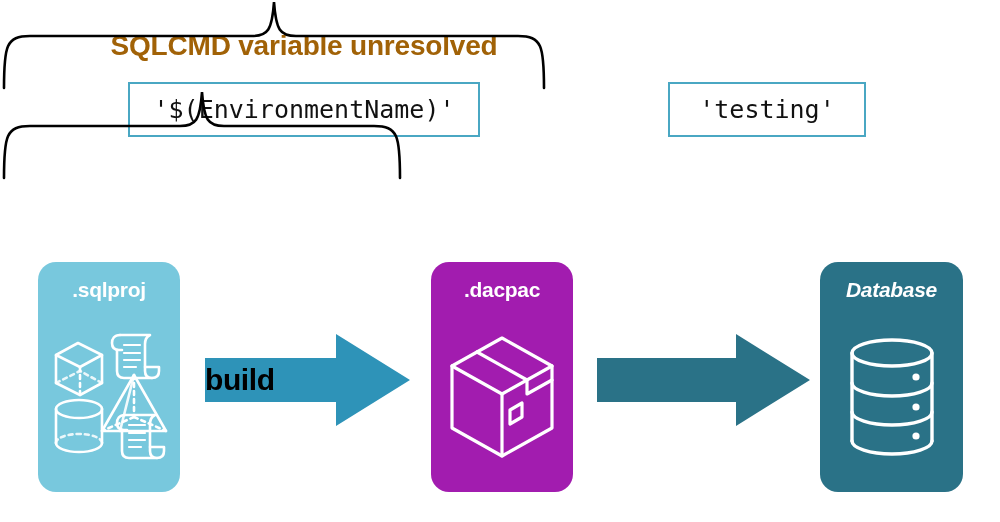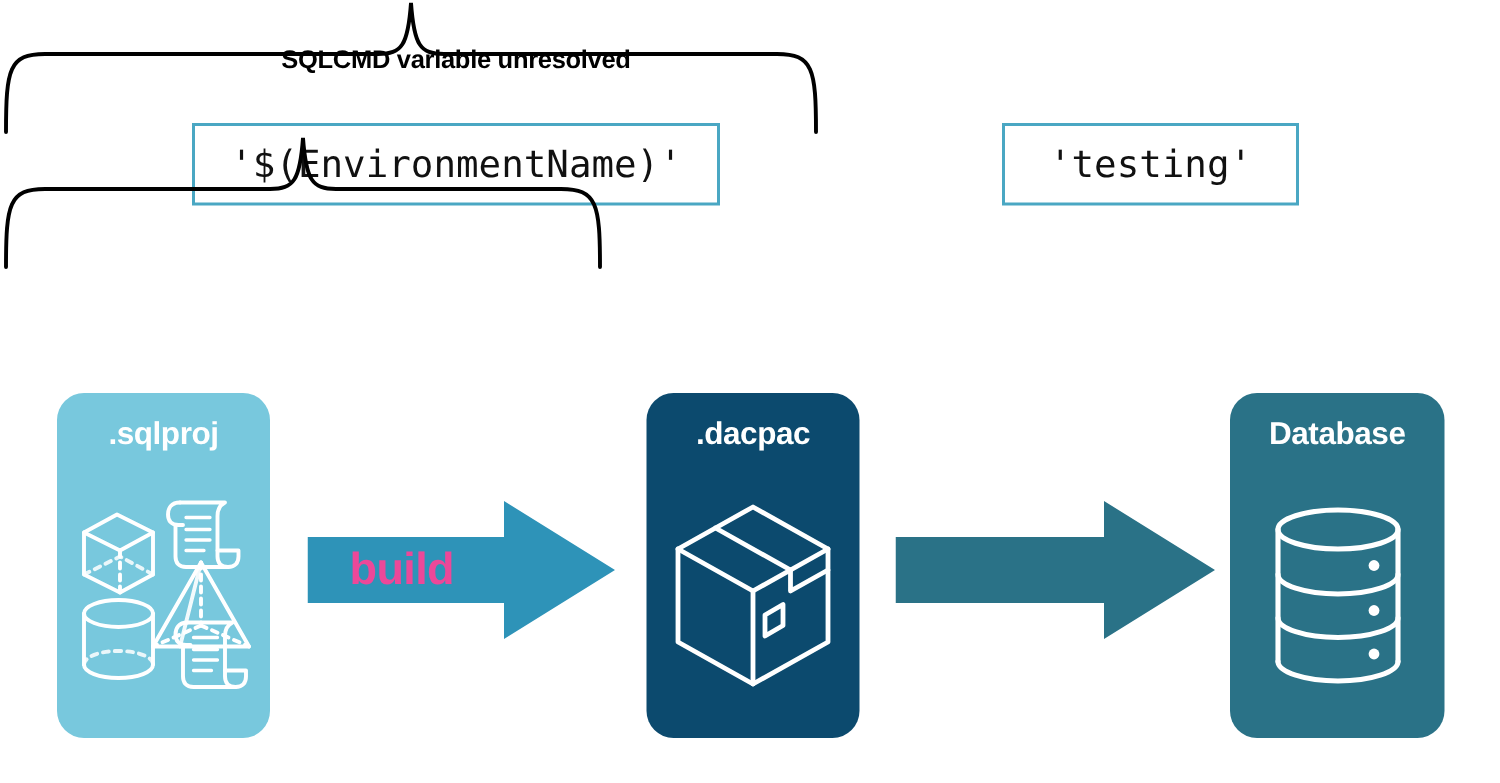--- a/index.html
+++ b/index.html
@@ -21,22 +21,22 @@
     inset: 0;
     width: 1000px;
     height: 522px;
   }
 
   
   .heading {
     position: absolute;
     font-family: "Liberation Sans", sans-serif;
     font-weight: bold;
-    font-size: 17px;
-    color: #000000;
+    font-size: 28px;
+    color: #a16207;
     letter-spacing: -0.2px;
     white-space: nowrap;
     text-align: center;
   }
   #heading-left  { left: 0;   top: 30px; width: 608px; }
   #heading-right { left: 572px; top: 30px; width: 393px; }
 
   
   .code-box {
     position: absolute;
@@ -60,22 +60,22 @@
   #brace-left-wrap  { left: 30px;  top: 148px; width: 548px; height: 90px; }
   #brace-right-wrap { left: 566px; top: 148px; width: 404px; height: 90px; }
 
   
   .card {
     position: absolute;
     border-radius: 18px;
     box-sizing: border-box;
   }
   #card-sqlproj  { left: 38px;  top: 262px; width: 142px; height: 230px; background: #78c8dd; }
-  #card-dacpac   { left: 431px; top: 262px; width: 142px; height: 230px; background: #0c4a6e; }
-  #card-database { left: 820px; top: 262px; width: 143px; height: 230px; background: #2a7287; }
+  #card-dacpac   { left: 431px; top: 262px; width: 142px; height: 230px; background: #a21caf; }
+  #card-database { left: 820px; top: 262px; width: 143px; height: 230px; background: #2a7287; font-style: italic; }
 
   .card-label {
     position: absolute;
     left: 0; right: 0;
     top: 16px;
     text-align: center;
     font-family: "Liberation Sans", sans-serif;
     font-weight: bold;
     font-size: 21px;
     color: #ffffff;
@@ -102,25 +102,24 @@
   #arrow-build  { left: 205px; top: 332px; width: 205px; height: 96px; }
   #arrow-deploy { left: 597px; top: 332px; width: 213px; height: 96px; }
 
   .arrow-svg { position: absolute; left: 0; top: 0; }
 
   .arrow-label {
     position: relative;
     font-family: "Liberation Sans", sans-serif;
     font-weight: bold;
     font-size: 30px;
-    color: #ec4899;
+    color: #000000;
     letter-spacing: -0.4px;
     white-space: nowrap;
     z-index: 2;
-    padding-left: 28px;
   }
 </style>
 </head>
 <body>
 
 <div class="stage">
 
   <div class="heading" id="heading-left">SQLCMD variable unresolved</div>
 
 

